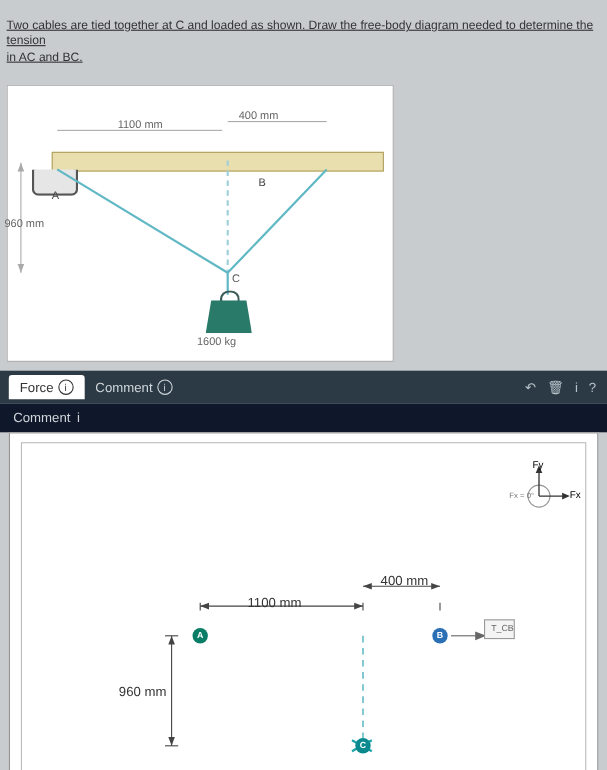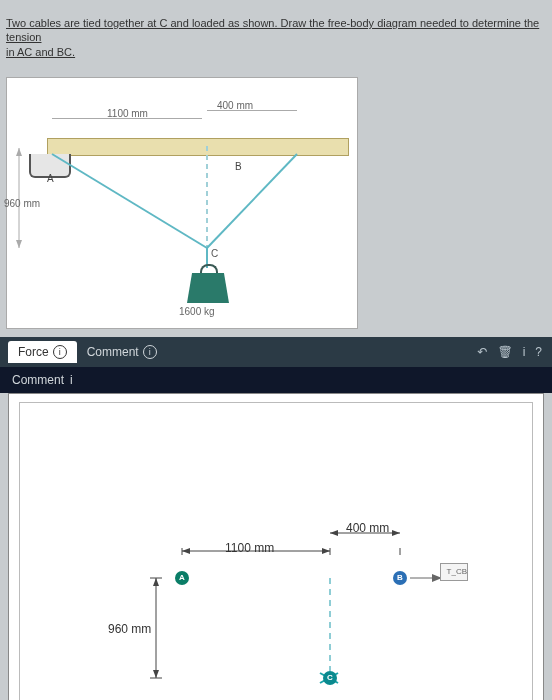--- a/index.html
+++ b/index.html
@@ -266,20 +266,32 @@
   </div>
 </div>
 <div class="commentrow">
   <span>Comment</span>
   <span class="iicon" style="border-color:#b8c4cc">i</span>
 </div>
 
 <div class="canvas-wrap">
   <div class="canvas-inner">
 
+    <div class="compass">
+      <svg width="60" height="50">
+        <circle cx="30" cy="30" r="10" fill="none" stroke="#999"></circle>
+        <line x1="30" y1="30" x2="30" y2="6" stroke="#333" stroke-width="1.2"></line>
+        <polygon points="30,2 27,9 33,9" fill="#333"></polygon>
+        <line x1="30" y1="30" x2="56" y2="30" stroke="#333" stroke-width="1.2"></line>
+        <polygon points="58,30 51,27 51,33" fill="#333"></polygon>
+      </svg>
+      <div style="position:absolute;top:-4px;left:24px;font-size:9px">Fy</div>
+      <div style="position:absolute;top:24px;right:-8px;font-size:9px">Fx</div>
+      <div style="position:absolute;top:27px;left:3px;font-size:7px;color:#777">Fx = 0°</div>
+    </div>
 
     <svg class="drawcanvas" width="520" height="330">
       <line x1="162" y1="145" x2="162" y2="152" stroke="#444"></line>
       <line x1="310" y1="145" x2="310" y2="152" stroke="#444"></line>
       <line x1="380" y1="145" x2="380" y2="152" stroke="#444"></line>
       <line x1="162" y1="148" x2="310" y2="148" stroke="#444"></line>
       <polygon points="162,148 170,145 170,151" fill="#444"></polygon>
       <polygon points="310,148 302,145 302,151" fill="#444"></polygon>
       <line x1="310" y1="130" x2="380" y2="130" stroke="#444"></line>
       <polygon points="310,130 318,127 318,133" fill="#444"></polygon>

